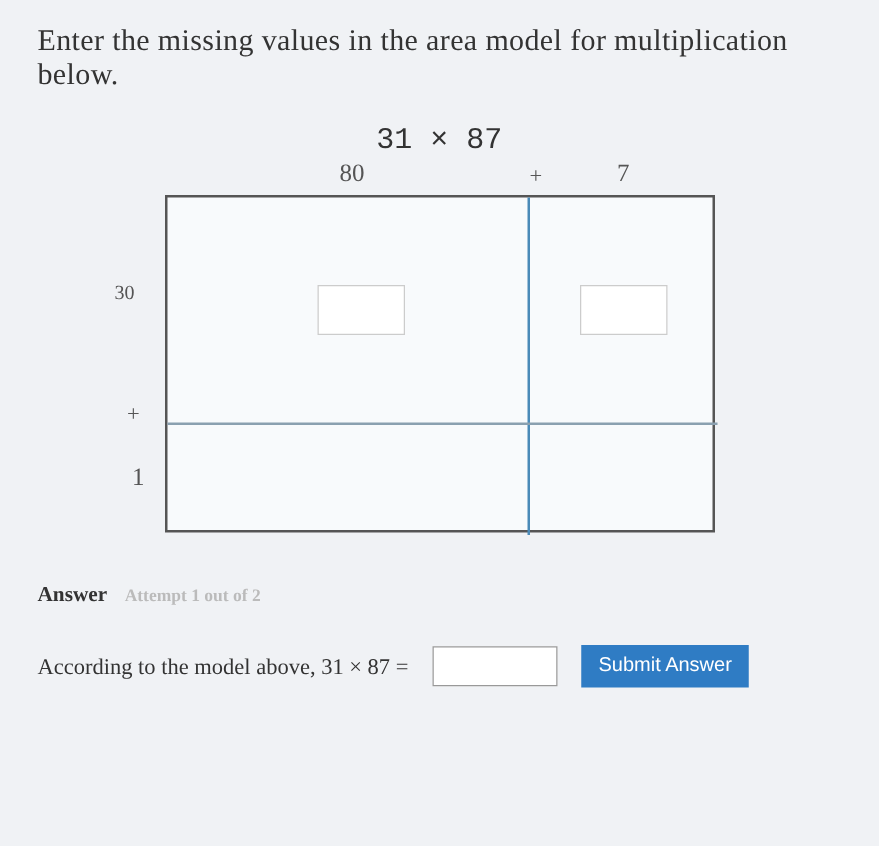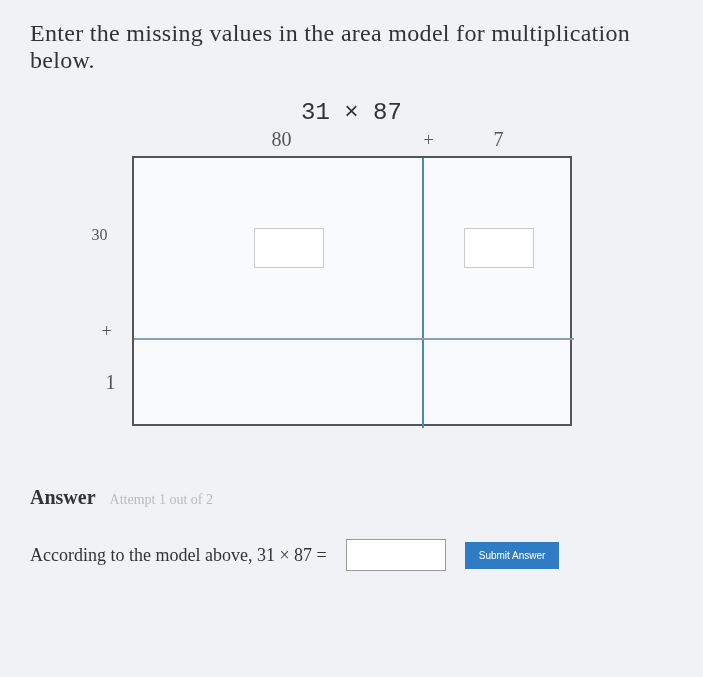--- a/index.html
+++ b/index.html
@@ -22,21 +22,21 @@
       text-align: center;
       font-size: 24px;
       color: #333;
       margin-bottom: 30px;
       font-family: 'Courier New', monospace;
       font-weight: 500;
     }
     .model-wrapper {
       display: flex;
       justify-content: center;
-      margin-bottom: 60px;
+      margin-bottom: 40px;
     }
     .model {
       position: relative;
       width: 440px;
       height: 270px;
     }
     .col-label-1 {
       position: absolute;
       top: -28px;
       left: 140px;
@@ -113,29 +113,29 @@
       font-size: 16px;
       color: #333;
       outline: none;
     }
     .cell-1 { left: 120px; top: 70px; }
     .cell-2 { left: 330px; top: 70px; }
     .answer-section {
       margin-top: 20px;
     }
     .answer-label {
-      font-size: 20px;
+      font-size: 17px;
       color: #333;
       font-weight: 600;
     }
     .attempt-text {
       font-size: 14px;
       color: #bbb;
       margin-left: 10px;
-      font-weight: normal;
+      font-weight: bold;
     }
     .final-line {
       margin-top: 30px;
       display: flex;
       align-items: center;
       gap: 19px;
       font-size: 18px;
       color: #333;
     }
     .final-input {
@@ -145,21 +145,21 @@
       background: #fff;
       text-align: center;
       font-size: 16px;
       color: #333;
     }
     .submit-btn {
       background: #2f7cc4;
       color: #fff;
       border: none;
       padding: 8px 14px;
-      font-size: 10px;
+      font-size: 16px;
       cursor: pointer;
       font-family: Arial, sans-serif;
     }
   </style>
 </head>
 <body>
 
 <div class="instruction">Enter the missing values in the area model for multiplication below.</div>
 
 <div class="problem">31 × 87</div>

